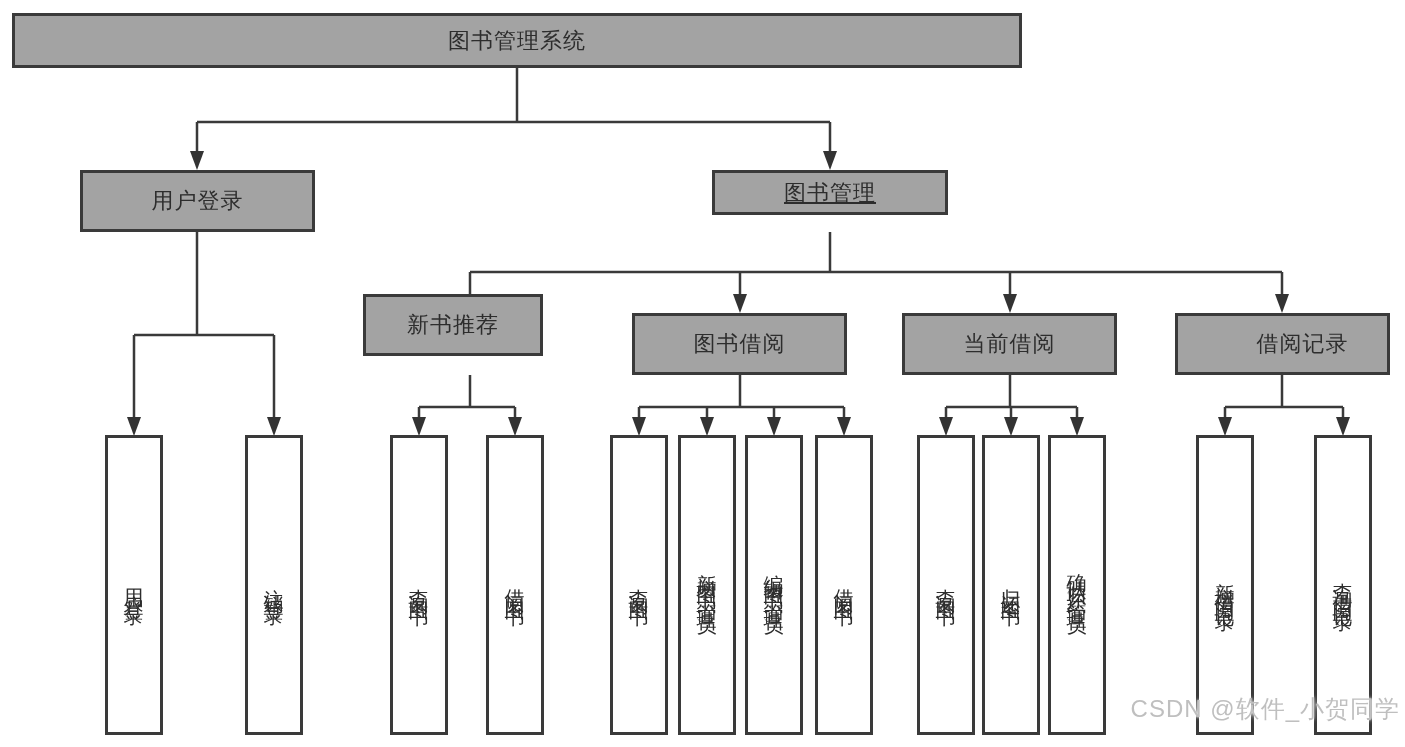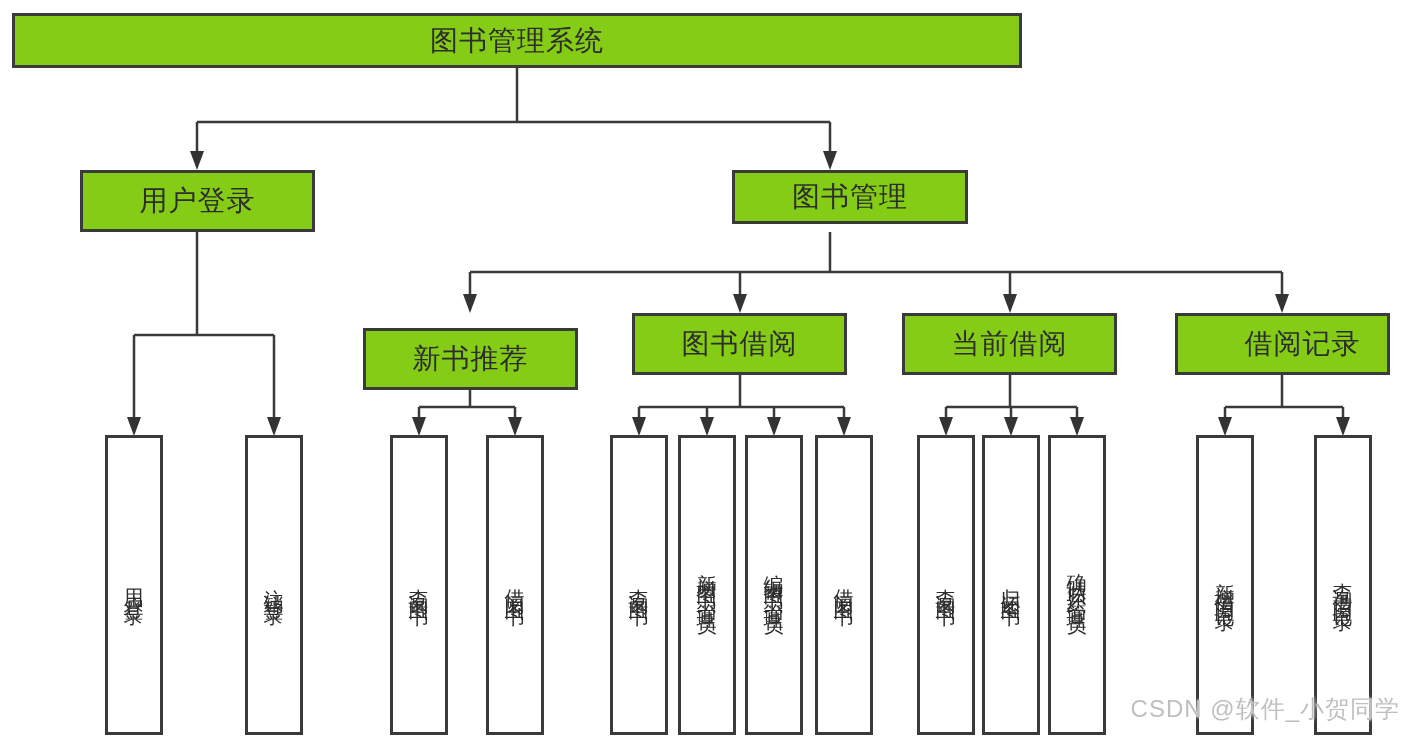--- a/index.html
+++ b/index.html
@@ -18,25 +18,25 @@
   #connectors {
     position: absolute;
     left: 0;
     top: 0;
     z-index: 1;
   }
   .hbox {
     position: absolute;
     box-sizing: border-box;
     border: 3px solid #3a3a3a;
-    background: #84cc16;
+    background: #a3a3a3;
     display: flex;
     align-items: center;
     justify-content: center;
-    font-size: 28px;
+    font-size: 22px;
     color: #2d2d2d;
     letter-spacing: 1px;
     z-index: 2;
   }
   .vbox {
     position: absolute;
     box-sizing: border-box;
     border: 3px solid #3a3a3a;
     background: #ffffff;
     display: flex;
@@ -52,22 +52,22 @@
     text-orientation: mixed;
     font-size: 20px;
     color: #2d2d2d;
     letter-spacing: 6px;
     line-height: 1;
     white-space: nowrap;
   }
   
   .n-root        { left: 12px;   top: 13px;  width: 1010px; height: 55px; }
   .n-user-login  { left: 80px;   top: 170px; width: 235px;  height: 62px; }
-  .n-book-mgmt   { left: 732px;  top: 170px; width: 236px;  height: 54px; }
-  .n-new-book    { left: 363px;  top: 328px; width: 215px;  height: 62px; }
+  .n-book-mgmt   { left: 712px;  top: 170px; width: 236px;  height: 45px; text-decoration: underline; }
+  .n-new-book    { left: 363px;  top: 294px; width: 180px;  height: 62px; }
   .n-book-borrow { left: 632px;  top: 313px; width: 215px;  height: 62px; }
   .n-cur-borrow  { left: 902px;  top: 313px; width: 215px;  height: 62px; }
   .n-borrow-rec  { left: 1175px; top: 313px; width: 215px;  height: 62px; padding-left: 40px; }
   
   .l-1a { left: 105px;  }
   .l-1b { left: 245px;  }
   .l-2a { left: 390px;  }
   .l-2b { left: 486px;  }
   .l-3a { left: 610px;  }
   .l-3b { left: 678px;  }

